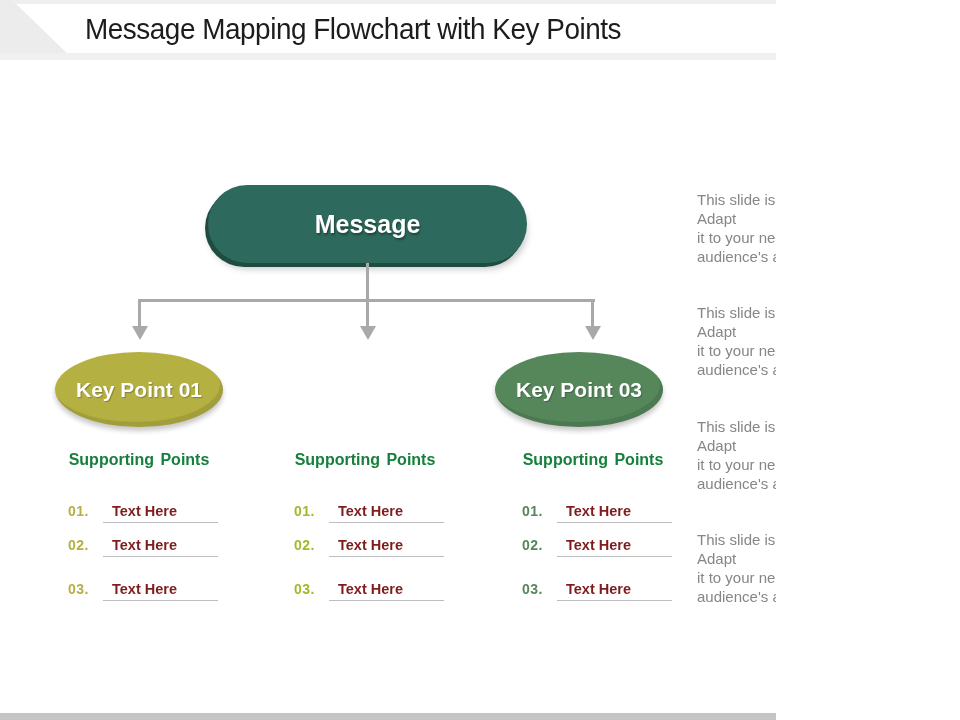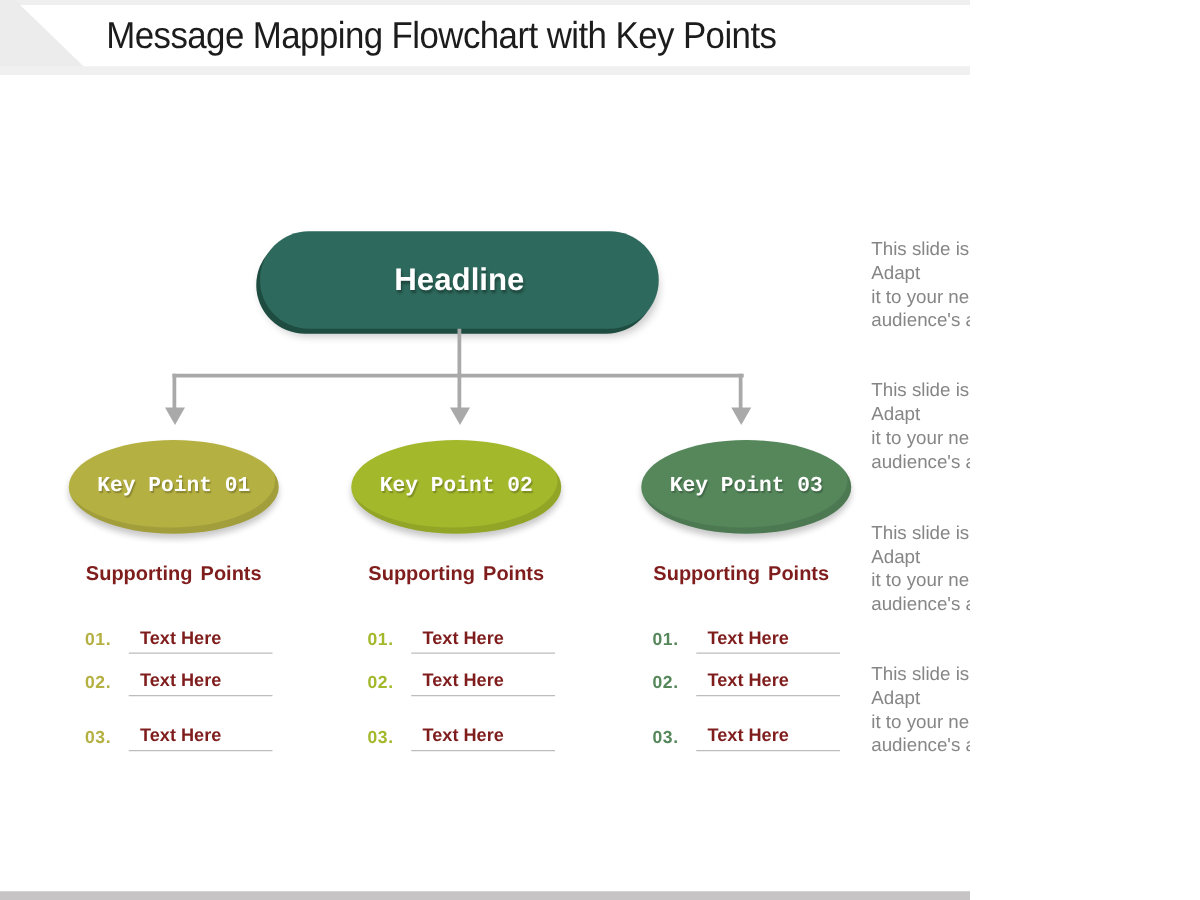--- a/index.html
+++ b/index.html
@@ -26,29 +26,29 @@
   .conn{position:absolute;}
   .v{width:3px;}
   .h{height:3px;}
   .arrow{position:absolute;width:0;height:0;border-left:8px solid transparent;
         border-right:8px solid transparent;border-top-width:14px;border-top-style:solid;}
 
   
   .ellipse{position:absolute;top:352px;width:168px;height:75px;border-radius:50%;
         box-shadow:inset -3px -5px 0 rgba(0,0,0,0.10), 0 4px 5px rgba(0,0,0,0.22);
         display:flex;align-items:center;justify-content:center;}
-  .ellipse span{color:#ffffff;font-size:17px;font-weight:bold;
-        text-shadow:1px 1px 1px rgba(0,0,0,0.25);font-family:Liberation Mono, monospace;}
-  .kp1{left:55px;} .kp2{left:281px;} .kp3{left:513px;}
+  .ellipse span{color:#ffffff;font-size:21px;font-weight:bold;
+        text-shadow:1px 1px 1px rgba(0,0,0,0.25);}
+  .kp1{left:55px;} .kp2{left:281px;} .kp3{left:495px;}
 
   
   .sp-col{position:absolute;top:451px;width:220px;}
   .sp-col.c1{left:29px;} .sp-col.c2{left:255px;} .sp-col.c3{left:483px;}
   .sp-head{position:absolute;left:0;top:0;width:220px;text-align:center;
-        font-size:16px;font-weight:bold;color:#7f1d1d;word-spacing:2px;}
+        font-size:16px;font-weight:bold;color:#15803d;word-spacing:2px;}
   .sp-row{position:absolute;left:0;width:220px;height:24px;}
   .sp-row.r1{top:52px;} .sp-row.r2{top:86px;} .sp-row.r3{top:130px;}
   .sp-num{position:absolute;left:39px;top:0;font-size:14px;font-weight:bold;letter-spacing:0.5px;}
   .sp-text{position:absolute;left:83px;top:0;font-size:14.5px;font-weight:bold;color:#7f1d1d;}
   .sp-line{position:absolute;left:74px;top:19px;width:115px;height:1px;background:#bdbdbd;}
 
   
   .note{position:absolute;left:697px;width:220px;font-size:15px;line-height:19px;
         color:#868686;white-space:pre-line;}
   .n1{top:190px;} .n2{top:303px;} .n3{top:417px;} .n4{top:530px;}
@@ -59,37 +59,34 @@
 <body>
 
 <div class="page">
 
   <div class="top-strip"></div>
   <div class="corner-wedge"></div>
   <h1 class="title">Message Mapping Flowchart with Key Points</h1>
   <div class="under-band"></div>
 
   <div class="headline" style="background: rgb(45, 105, 92);">
-    <span>Headline</span>
+    <span>Message</span>
   </div>
 
   <div class="conn v" style="left: 366px; top: 263px; height: 39px; background: rgb(169, 169, 169);"></div>
   <div class="conn h" style="left: 138px; top: 299px; width: 457px; background: rgb(169, 169, 169);"></div>
   <div class="conn v" style="left: 138px; top: 299px; height: 29px; background: rgb(169, 169, 169);"></div>
   <div class="conn v" style="left: 366px; top: 299px; height: 29px; background: rgb(169, 169, 169);"></div>
   <div class="conn v" style="left: 591px; top: 299px; height: 29px; background: rgb(169, 169, 169);"></div>
   <div class="arrow" style="left: 132px; top: 326px; border-top-color: rgb(169, 169, 169);"></div>
   <div class="arrow" style="left: 360px; top: 326px; border-top-color: rgb(169, 169, 169);"></div>
   <div class="arrow" style="left: 585px; top: 326px; border-top-color: rgb(169, 169, 169);"></div>
 
   <div class="ellipse kp1" style="background: rgb(181, 176, 66);">
     <span>Key Point 01</span>
-  </div>
-  <div class="ellipse kp2" style="background: rgb(164, 184, 43);">
-    <span>Key Point 02</span>
   </div>
   <div class="ellipse kp3" style="background: rgb(85, 135, 91);">
     <span>Key Point 03</span>
   </div>
 
   <div class="sp-col c1">
     <div class="sp-head">Supporting Points</div>
     <div class="sp-row r1">
       <span class="sp-num" style="color: rgb(181, 176, 66);">01.</span>
       <span class="sp-text">Text Here</span>

